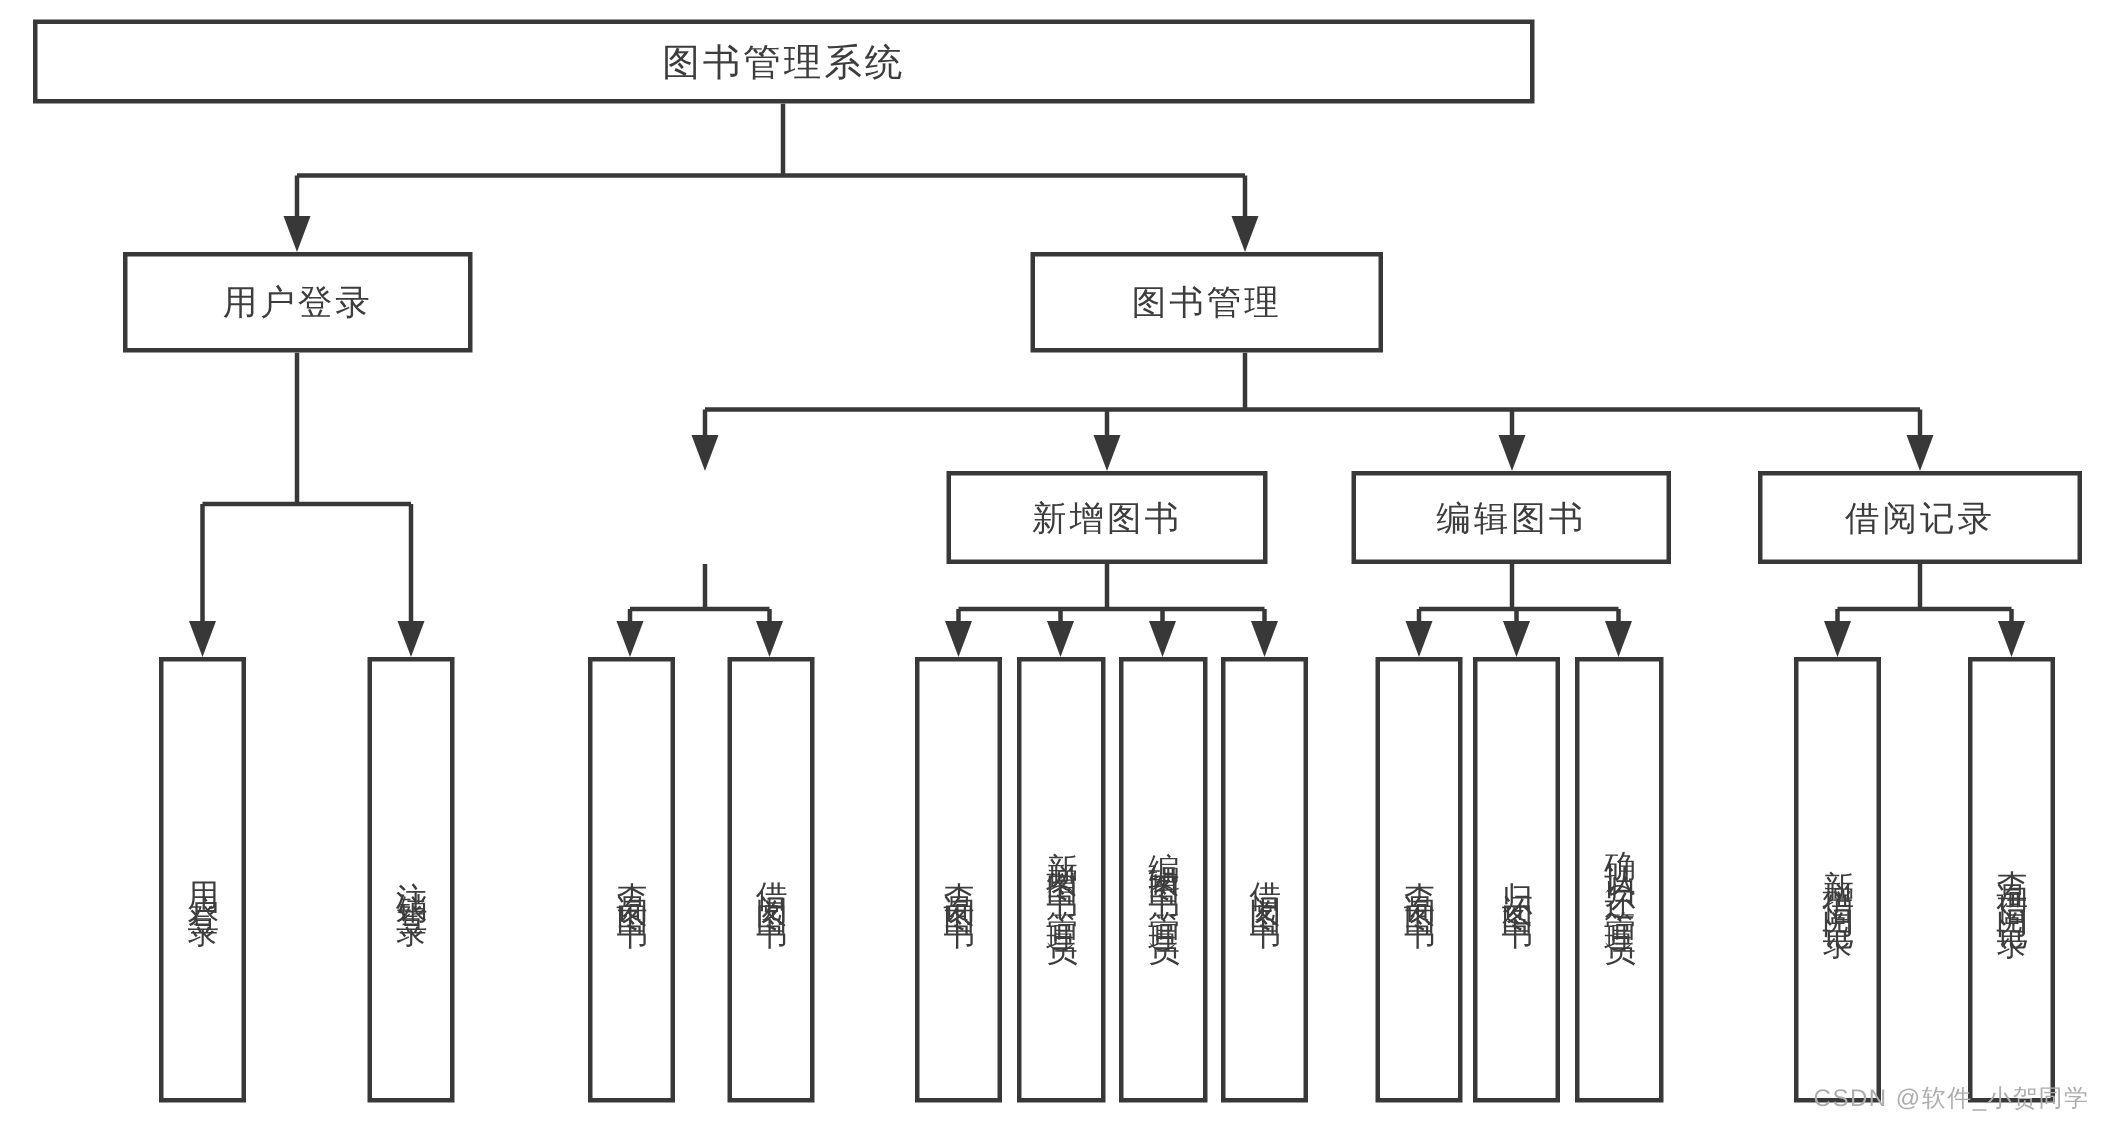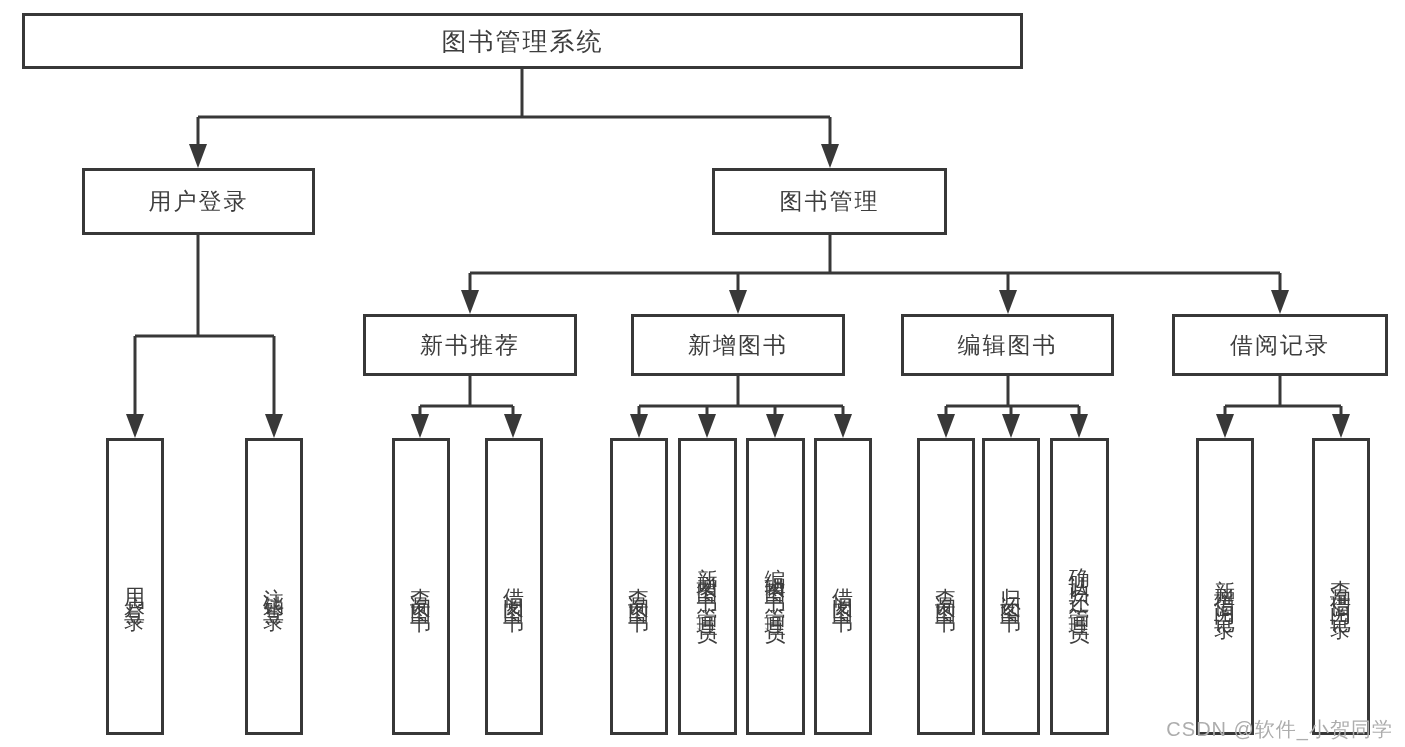--- a/index.html
+++ b/index.html
@@ -61,21 +61,21 @@
     text-orientation: mixed;
     letter-spacing: 8px;
     line-height: 1;
     white-space: nowrap;
   }
 
   .watermark {
     position: absolute;
     right: 12px;
     bottom: 4px;
-    font-size: 20px;
+    font-size: 16px;
     letter-spacing: 1px;
     color: #adadad;
     z-index: 5;
   }
 </style>
 </head>
 <body>
 
 <div class="canvas" style="color: rgb(61, 61, 61);">
 
@@ -134,27 +134,24 @@
       <polygon points="1332,414 1350,414 1341,438" fill="#383838"></polygon>
     </svg>
 
   <div class="node root-node" style="border-color: rgb(56, 56, 56);">
     <span>图书管理系统</span>
   </div>
 
   <div class="node l2-node" style="left: 82px; width: 233px; border-color: rgb(56, 56, 56);">
     <span>用户登录</span>
   </div>
-  <div class="node l2-node" style="left: 712px; width: 235px; border-color: rgb(56, 56, 56); text-align: right;">
+  <div class="node l2-node" style="left: 687px; width: 235px; border-color: rgb(56, 56, 56); text-align: right;">
     <span>图书管理</span>
   </div>
 
-  <div class="node l3-node" style="left: 363px; width: 214px; border-color: rgb(56, 56, 56);">
-    <span>新书推荐</span>
-  </div>
   <div class="node l3-node" style="left: 631px; width: 214px; border-color: rgb(56, 56, 56);">
     <span>新增图书</span>
   </div>
   <div class="node l3-node" style="left: 901px; width: 213px; border-color: rgb(56, 56, 56);">
     <span>编辑图书</span>
   </div>
   <div class="node l3-node" style="left: 1172px; width: 216px; border-color: rgb(56, 56, 56);">
     <span>借阅记录</span>
   </div>
 

